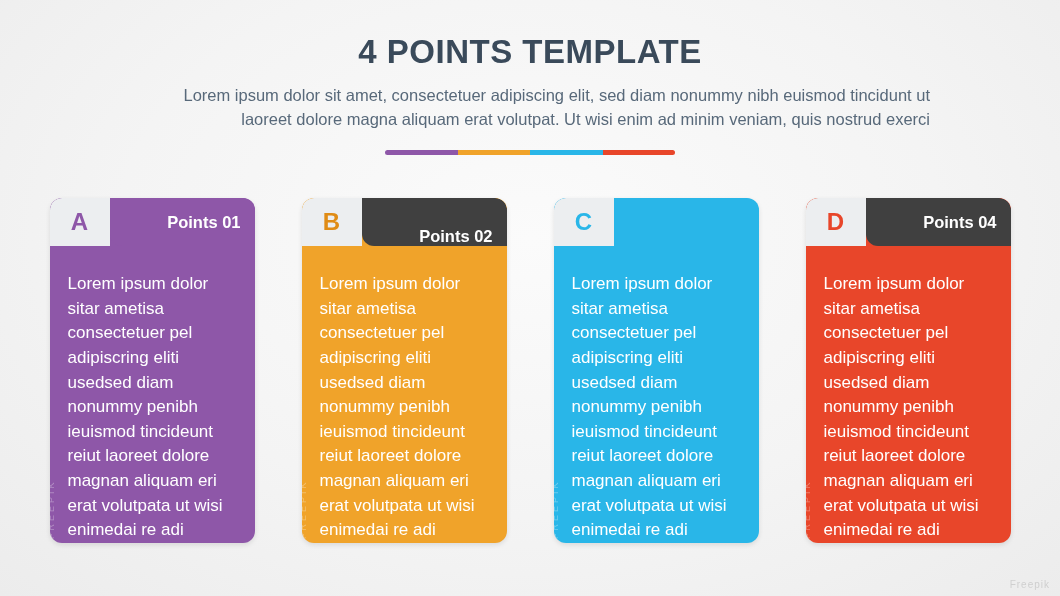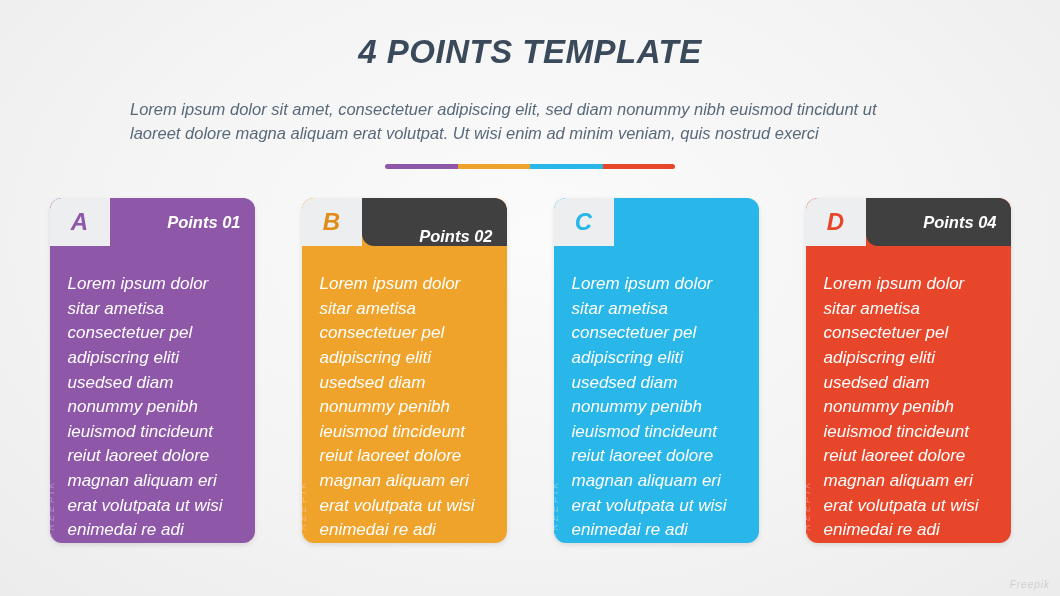--- a/index.html
+++ b/index.html
@@ -12,37 +12,36 @@
     background: #f2f2f2;
     font-family: "Liberation Sans", sans-serif;
     overflow: hidden;
   }
   .slide {
     position: relative;
     width: 1060px;
     height: 596px;
     background: radial-gradient(ellipse at 50% 40%, #fbfbfb 0%, #f4f4f4 55%, #ececec 100%);
     box-sizing: border-box;
-    font-style: italic;
   }
   .title {
     text-align: center;
     font-size: 33px;
     font-weight: bold;
     color: #3a4a5a;
     letter-spacing: 0.5px;
     padding-top: 33px;
     margin: 0;
   }
   .subtitle {
-    text-align: left;
+    text-align: right;
     font-size: 16.5px;
     color: #58697a;
     line-height: 1.45;
-    margin: 27px auto 0 auto;
+    margin: 13px auto 0 auto;
     max-width: 800px;
     font-weight: 400;
   }
   .divider {
     display: flex;
     width: 290px;
     margin: 18px auto 0 auto;
     height: 5px;
     border-radius: 3px;
     overflow: hidden;

